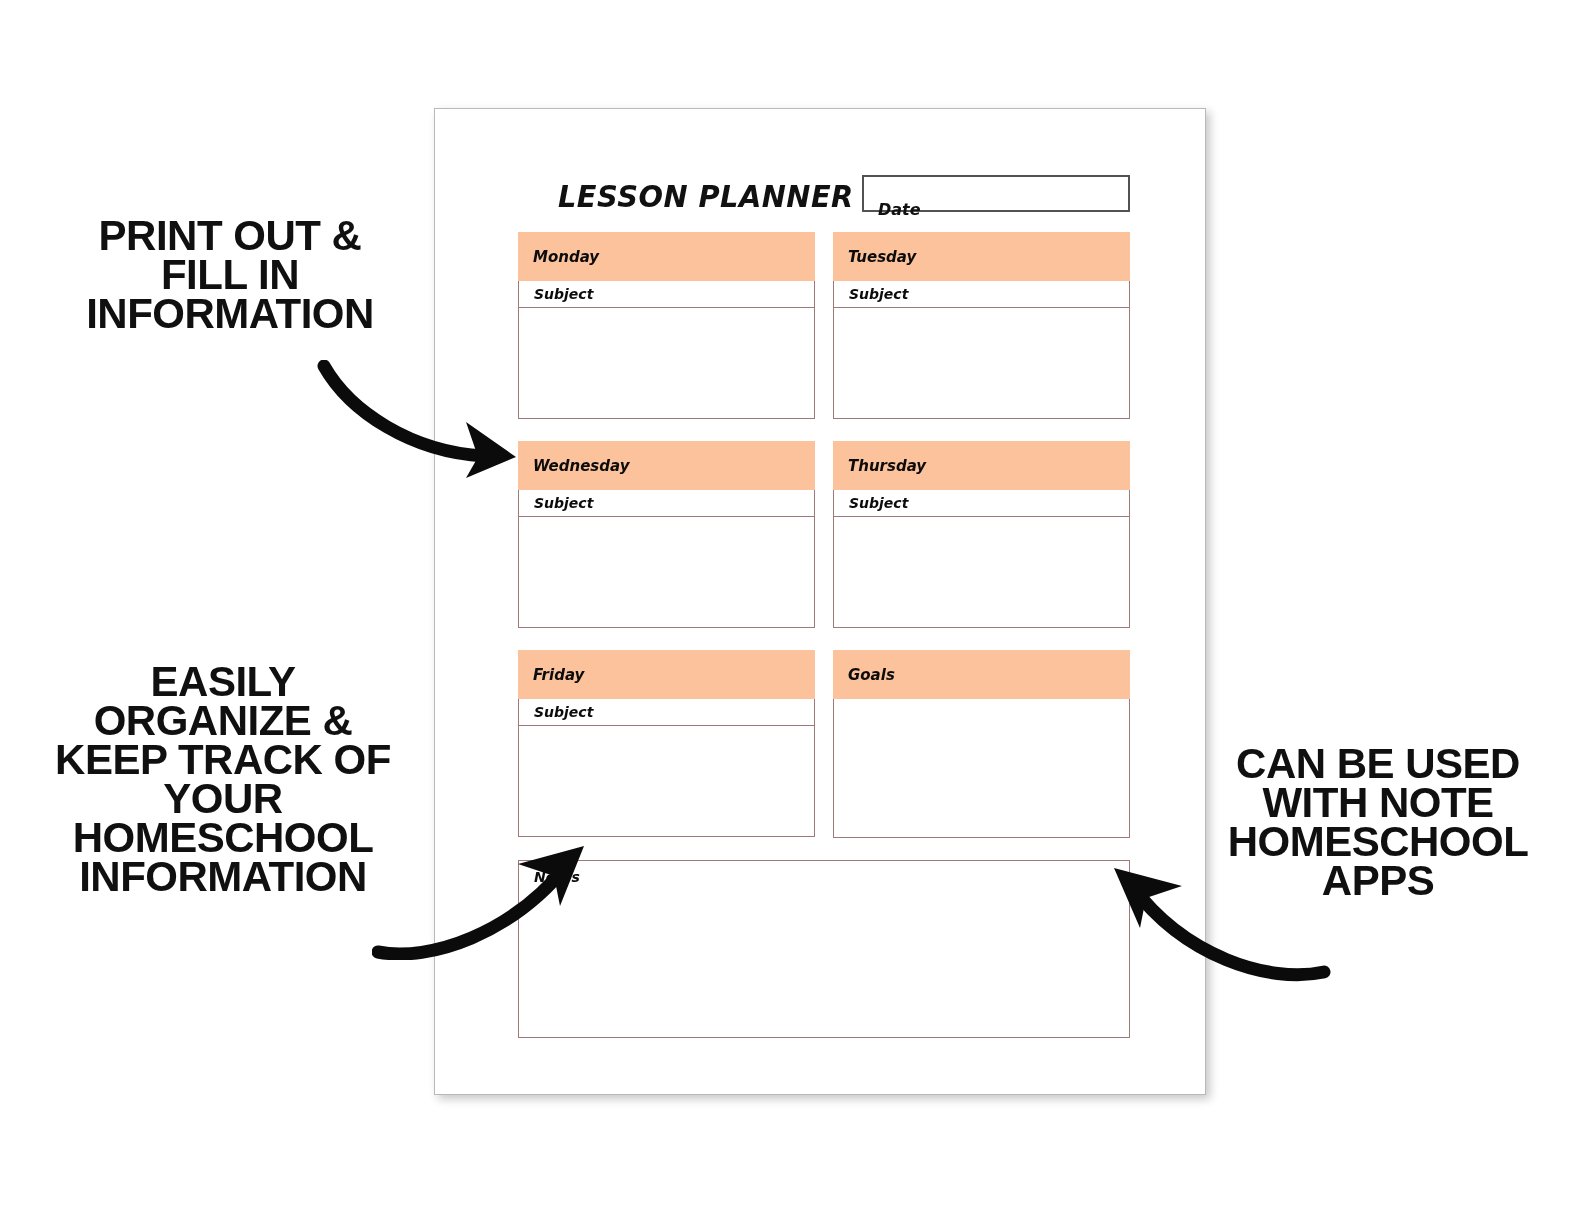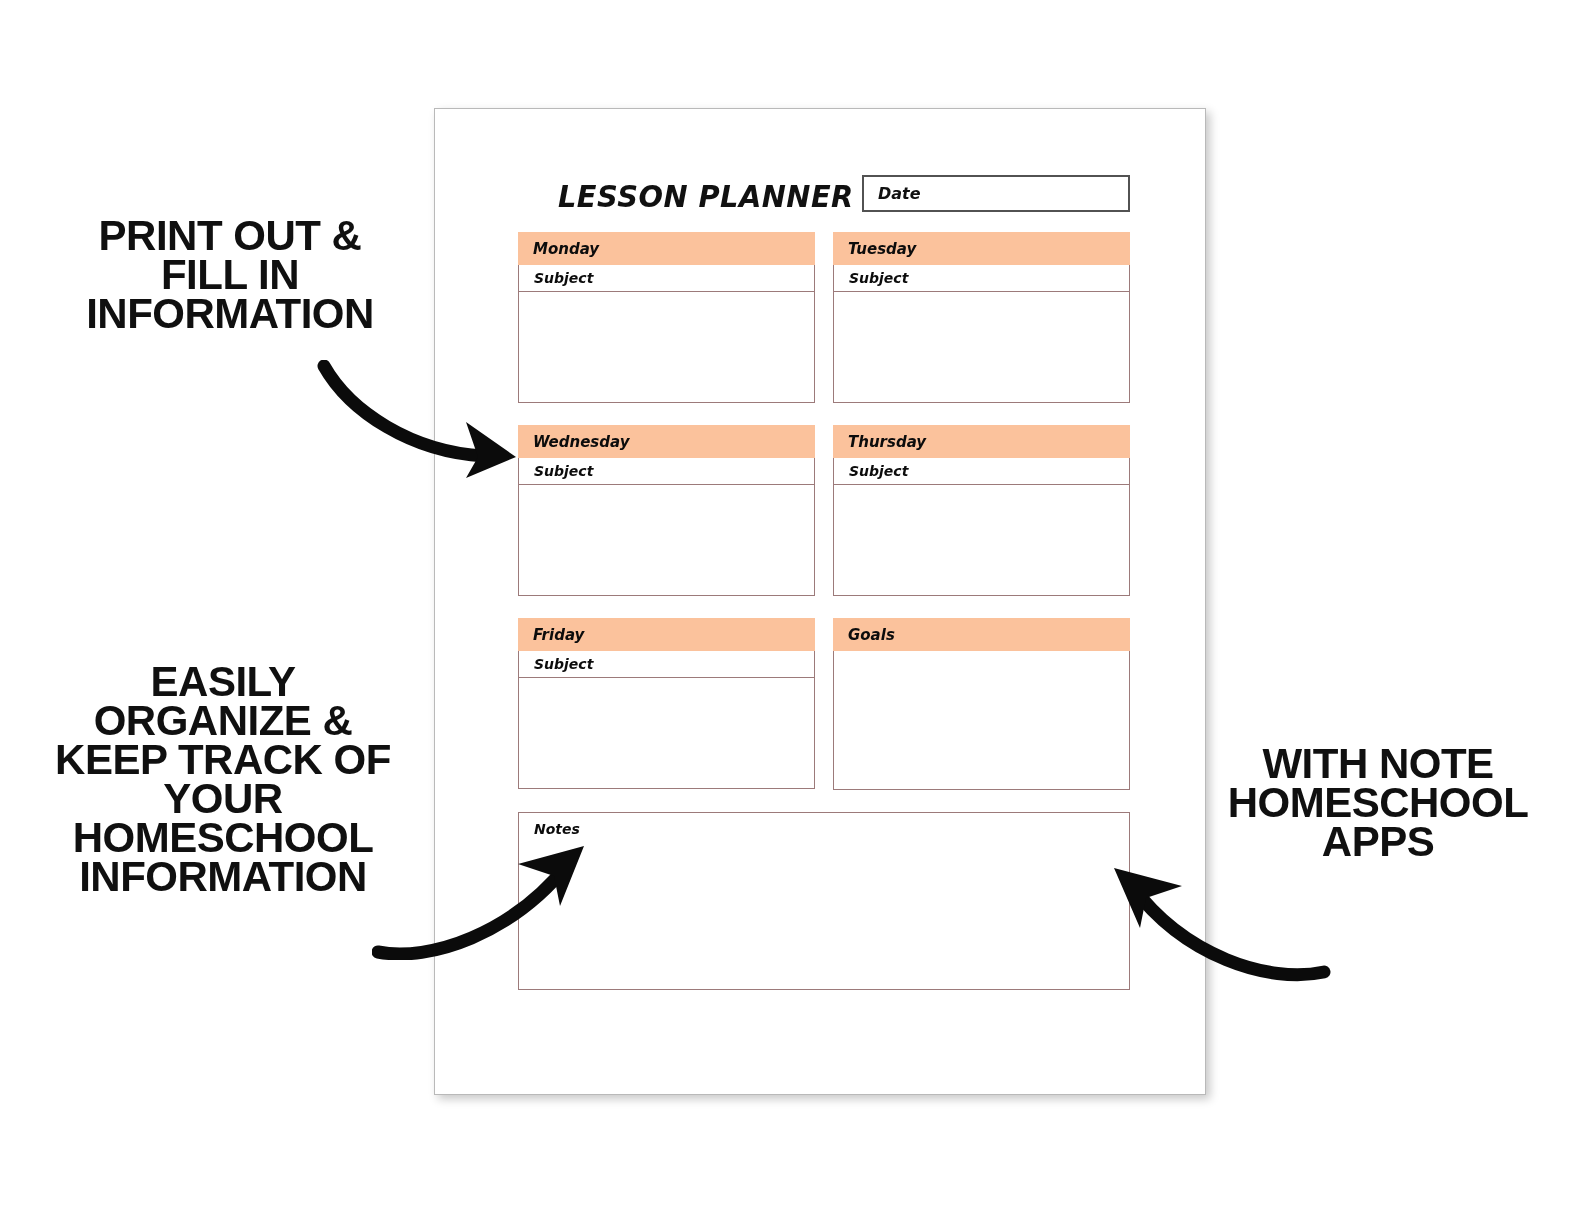--- a/index.html
+++ b/index.html
@@ -63,21 +63,21 @@
     top: -2px;
     width: 268px;
     height: 37px;
     border: 2px solid #525252;
     background: #ffffff;
     box-sizing: border-box;
   }
   #date-label {
     position: absolute;
     left: 14px;
-    top: 6px;
+    top: 22px;
     font-family: "DejaVu Sans", sans-serif;
     font-weight: bold;
     font-style: italic;
     font-size: 16px;
     color: #111111;
     line-height: 22px;
   }
 
   
   #grid {
@@ -89,21 +89,21 @@
   .day-row {
     display: flex;
     gap: 18px;
     margin-bottom: 22px;
   }
   .day-cell {
     width: 297px;
   }
   .cell-head {
     background: #fbc29c;
-    height: 33px;
+    height: 49px;
     display: flex;
     align-items: center;
     padding-left: 15px;
     box-sizing: border-box;
   }
   .cell-head-label {
     font-family: "DejaVu Sans", sans-serif;
     font-weight: bold;
     font-style: italic;
     font-size: 15px;
@@ -311,20 +311,21 @@
   <div class="callout" id="callout-bottomleft">
     <span>EASILY</span>
     <span>ORGANIZE &amp;</span>
     <span>KEEP TRACK OF</span>
     <span>YOUR</span>
     <span>HOMESCHOOL</span>
     <span>INFORMATION</span>
   </div>
 
   <div class="callout" id="callout-right">
+    <span>CAN BE USED</span>
     <span>WITH NOTE</span>
     <span>HOMESCHOOL</span>
     <span>APPS</span>
   </div>
 
   <svg class="arrow-svg" id="arrow-top" width="220" height="120" viewBox="0 0 220 120">
     <path d="M8 6 C 34 52, 96 92, 168 96" stroke="#0b0b0b" stroke-width="13" fill="none" stroke-linecap="round"></path>
     <path d="M150 62 L 200 97 L 150 118 L 162 97 Z" fill="#0b0b0b"></path>
   </svg>
 

